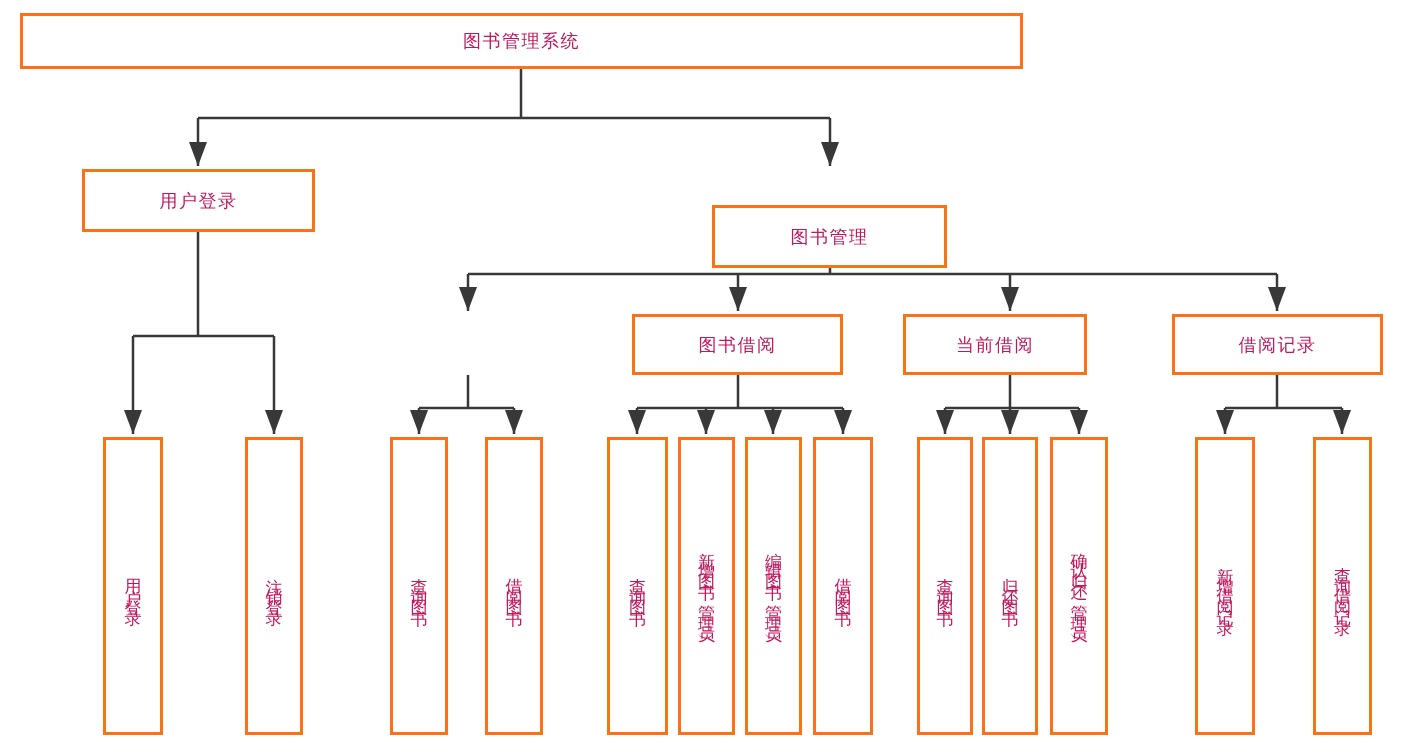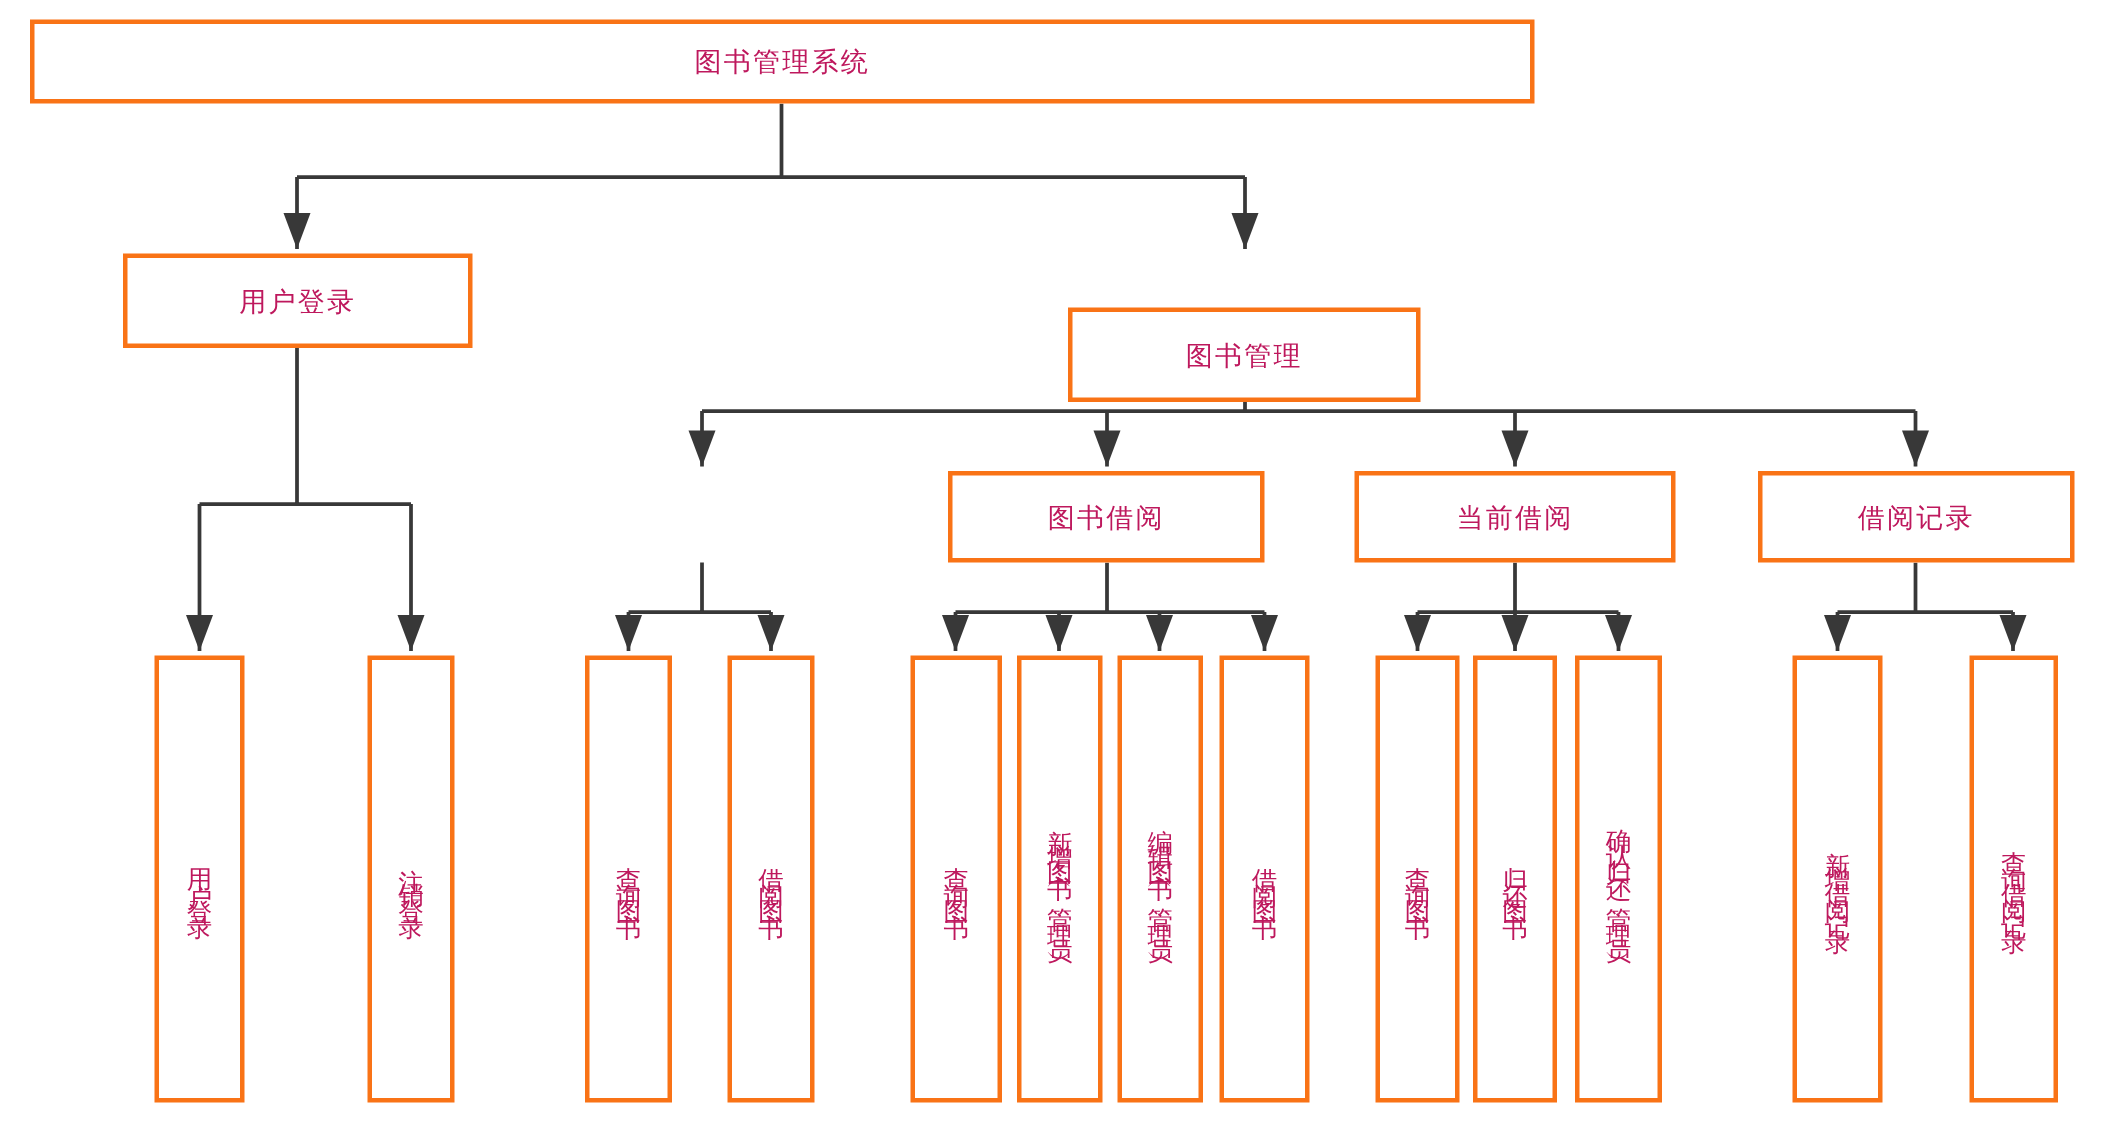--- a/index.html
+++ b/index.html
@@ -113,21 +113,21 @@
       <line x1="1342" y1="408" x2="1342" y2="434" marker-end="url(#arrow)"></line>
     </g>
   </svg>
 
   <div class="box hbox" style="left:20px; top:13px; width:1003px; height:56px;">图书管理系统</div>
 
   <div class="box hbox" style="left:82px; top:169px; width:233px; height:63px;">用户登录</div>
   <div class="box hbox" style="left:712px; top:169px; width:235px; height:63px;margin-top:36px;">图书管理</div>
 
   <div class="box hbox" style="left:632px; top:314px; width:211px; height:61px;font-family:Liberation Mono, monospace;">图书借阅</div>
-  <div class="box hbox" style="left:903px; top:314px; width:214px; height:61px;">当前借阅</div>
+  <div class="box hbox" style="left:903px; top:314px; width:184px; height:61px;">当前借阅</div>
   <div class="box hbox" style="left:1172px; top:314px; width:211px; height:61px;">借阅记录</div>
 
   <div class="box vbox" style="left:103px; top:437px; width:60px; height:298px;">
     <span>用户登录</span>
   </div>
   <div class="box vbox" style="left:245px; top:437px; width:58px; height:298px;">
     <span>注销登录</span>
   </div>
 
   <div class="box vbox" style="left:390px; top:437px; width:58px; height:298px;">

